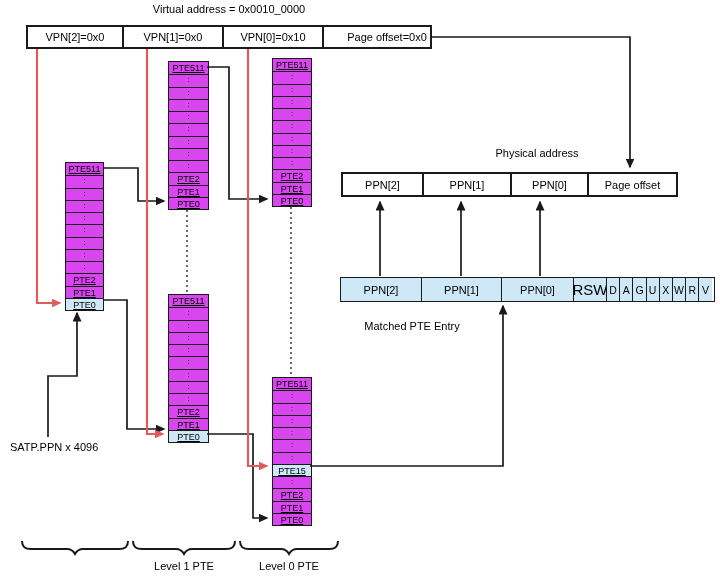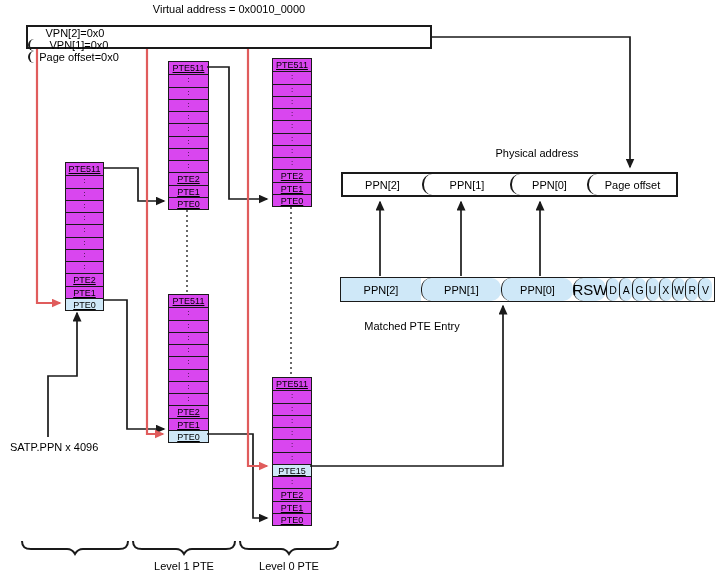--- a/index.html
+++ b/index.html
@@ -5,26 +5,26 @@
   :root{ --red:#e05c5c; --hl:#cfe8f8; --ink:#1a1a1a; }
   html,body{margin:0;padding:0;}
   body{font-family:"Liberation Sans", sans-serif; color:#000;}
   .canvas{position:relative;width:720px;height:579px;background:#ffffff;overflow:hidden;}
   .lbl{position:absolute;font-size:11px;white-space:nowrap;}
   .center{text-align:center;}
 
   
   .fieldbox{position:absolute;display:flex;border:2px solid var(--ink);box-sizing:border-box;background:#fff;}
   .fieldbox .cell{display:flex;align-items:center;justify-content:center;font-size:11px;box-sizing:border-box;flex:none;}
-  .fieldbox .cell + .cell{border-left:2px solid var(--ink);border-radius:10px;}
-  .va{left:26px;top:25px;width:406px;height:24px;flex-direction:column;}
+  .fieldbox .cell + .cell{border-left:2px solid var(--ink);}
+  .va{left:26px;top:25px;width:406px;height:24px;}
   .va .cell:nth-child(1){width:94px;}
   .va .cell:nth-child(2){width:100px;}
   .va .cell:nth-child(3){width:100px;}
-  .va .cell:nth-child(4){width:128px;font-weight:bold;}
+  .va .cell:nth-child(4){width:128px;}
   .pa{left:341px;top:172px;width:337px;height:25px;}
   .pa .cell:nth-child(1){width:79px;}
   .pa .cell:nth-child(2){width:88px;}
   .pa .cell:nth-child(3){width:77px;}
   .pa .cell:nth-child(4){width:89px;text-align:right;}
 
   
   .mp{left:340px;top:277px;width:375px;height:25px;border:1.8px solid var(--ink);}
   .mp .cell{background:var(--hl);}
   .mp .cell + .cell{border-left:1.8px solid var(--ink);}
@@ -51,20 +51,21 @@
 </head>
 <body>
 
 <div class="canvas">
 
   <div class="lbl center" style="left:129px;top:3px;width:200px;">Virtual address = 0x0010_0000</div>
 
   <div class="fieldbox va">
       <div class="cell">VPN[2]=0x0</div>
       <div class="cell">VPN[1]=0x0</div>
+      <div class="cell">VPN[0]=0x10</div>
       <div class="cell">Page offset=0x0</div>
     </div>
 
   <div class="ptable" style="left:65px;top:162px;width:37px;">
       <div class="prow">PTE511</div>
       <div class="prow dots">:</div>
       <div class="prow dots">:</div>
       <div class="prow dots">:</div>
       <div class="prow dots">:</div>
       <div class="prow dots">:</div>

